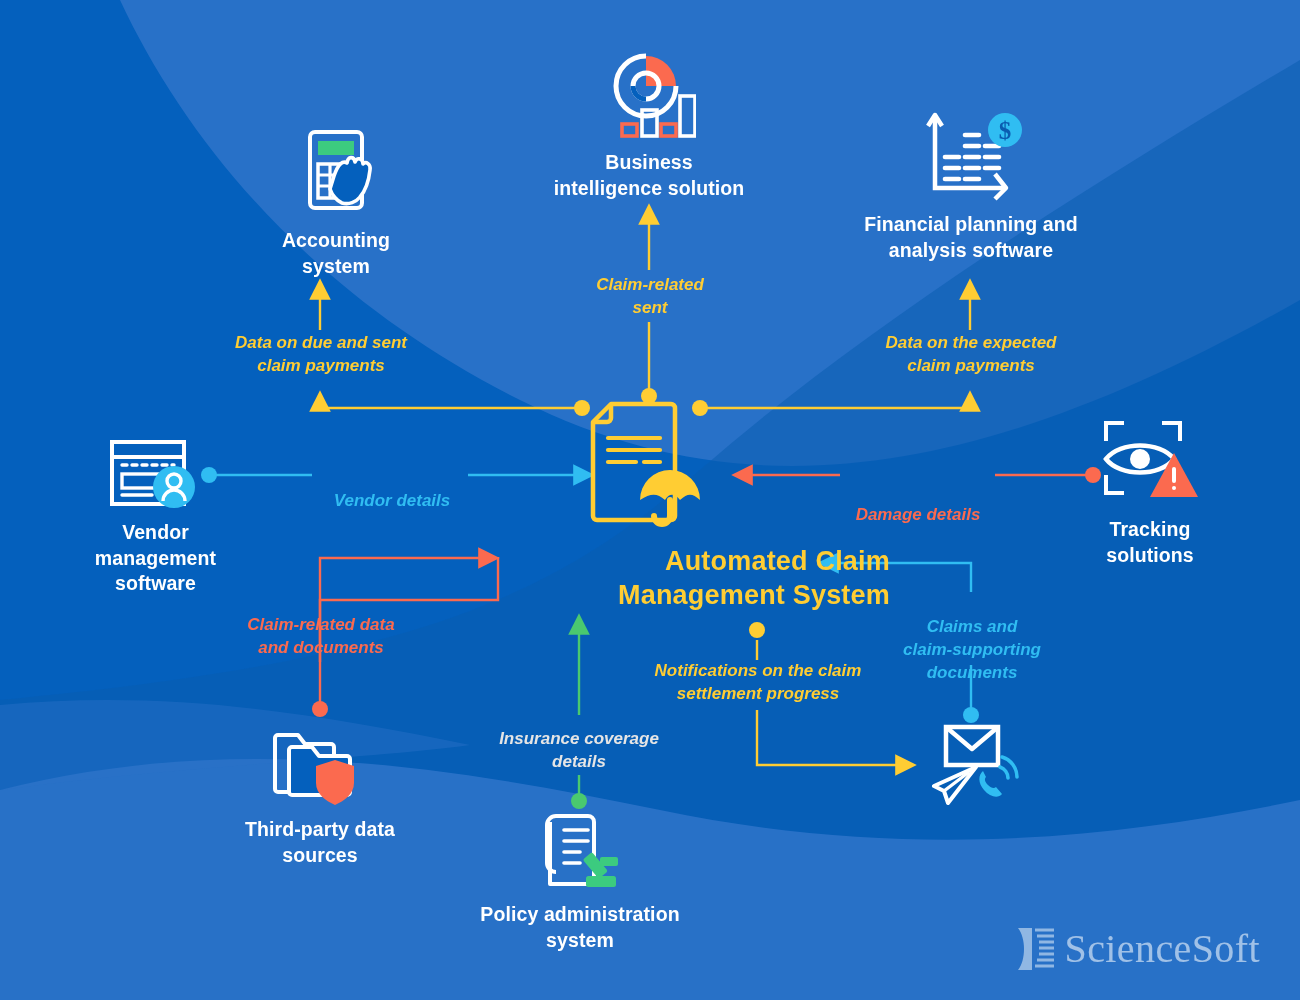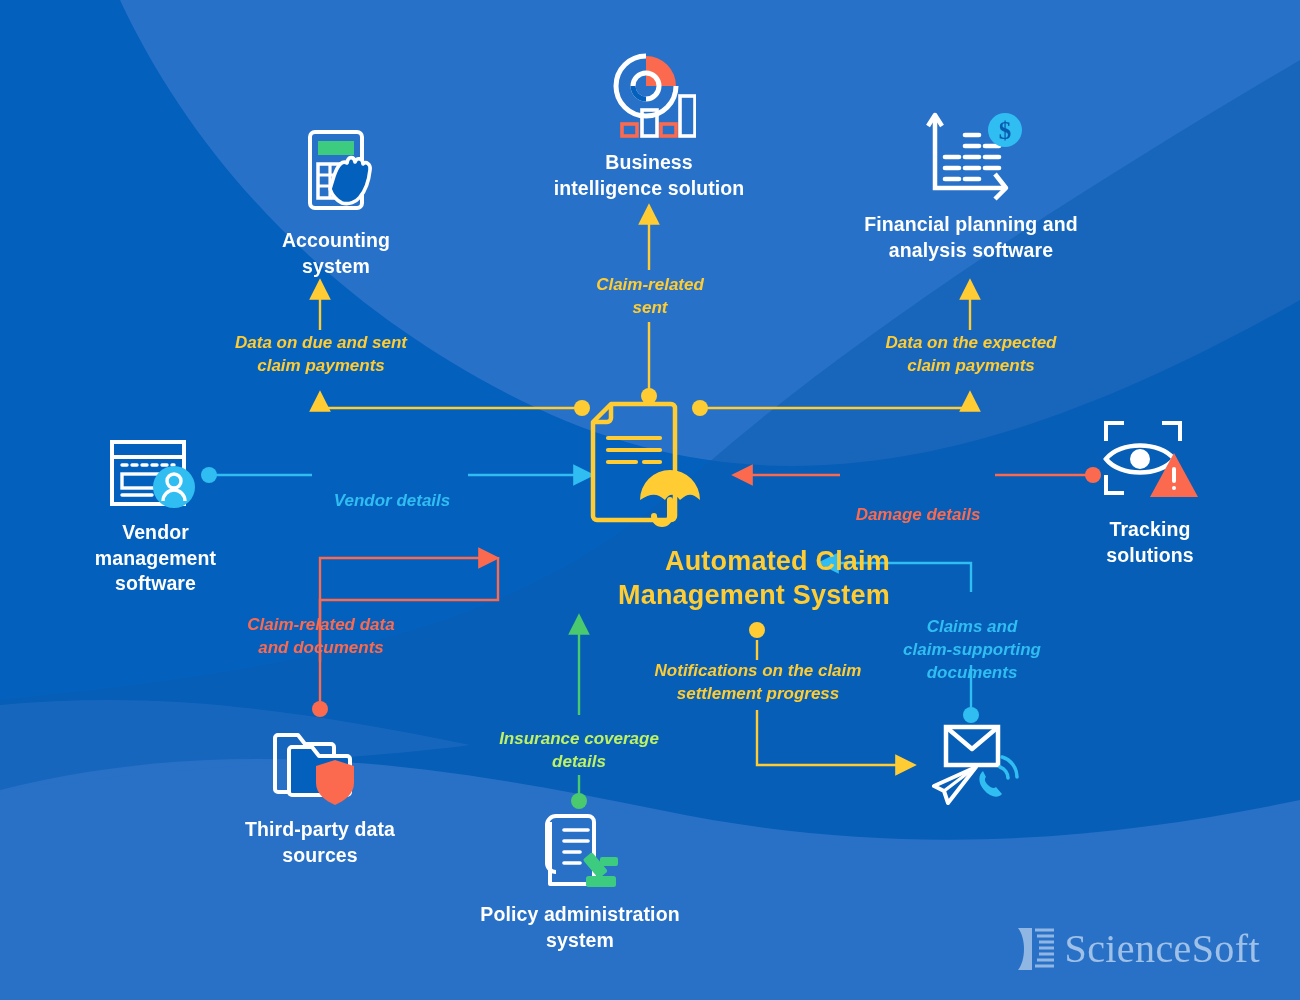--- a/index.html
+++ b/index.html
@@ -37,21 +37,21 @@
     font-size: 17px;
     font-style: italic;
     font-weight: 700;
     line-height: 1.35;
     text-align: center;
     white-space: pre-line;
   }
   .c-yellow { color: #ffcd33; }
   .c-cyan   { color: #30bdf2; margin-top: 26px; }
   .c-red    { color: #fb6a4f; }
-  .c-green  { color: #bef264; }
+  .c-green  { color: #e5e5e5; }
 
   #hub {
     position: absolute;
     left: 430px; top: 545px;
     width: 460px;
     text-align: right;
   }
   #hub .hub-title {
     font-size: 27px;
     font-weight: 700;

